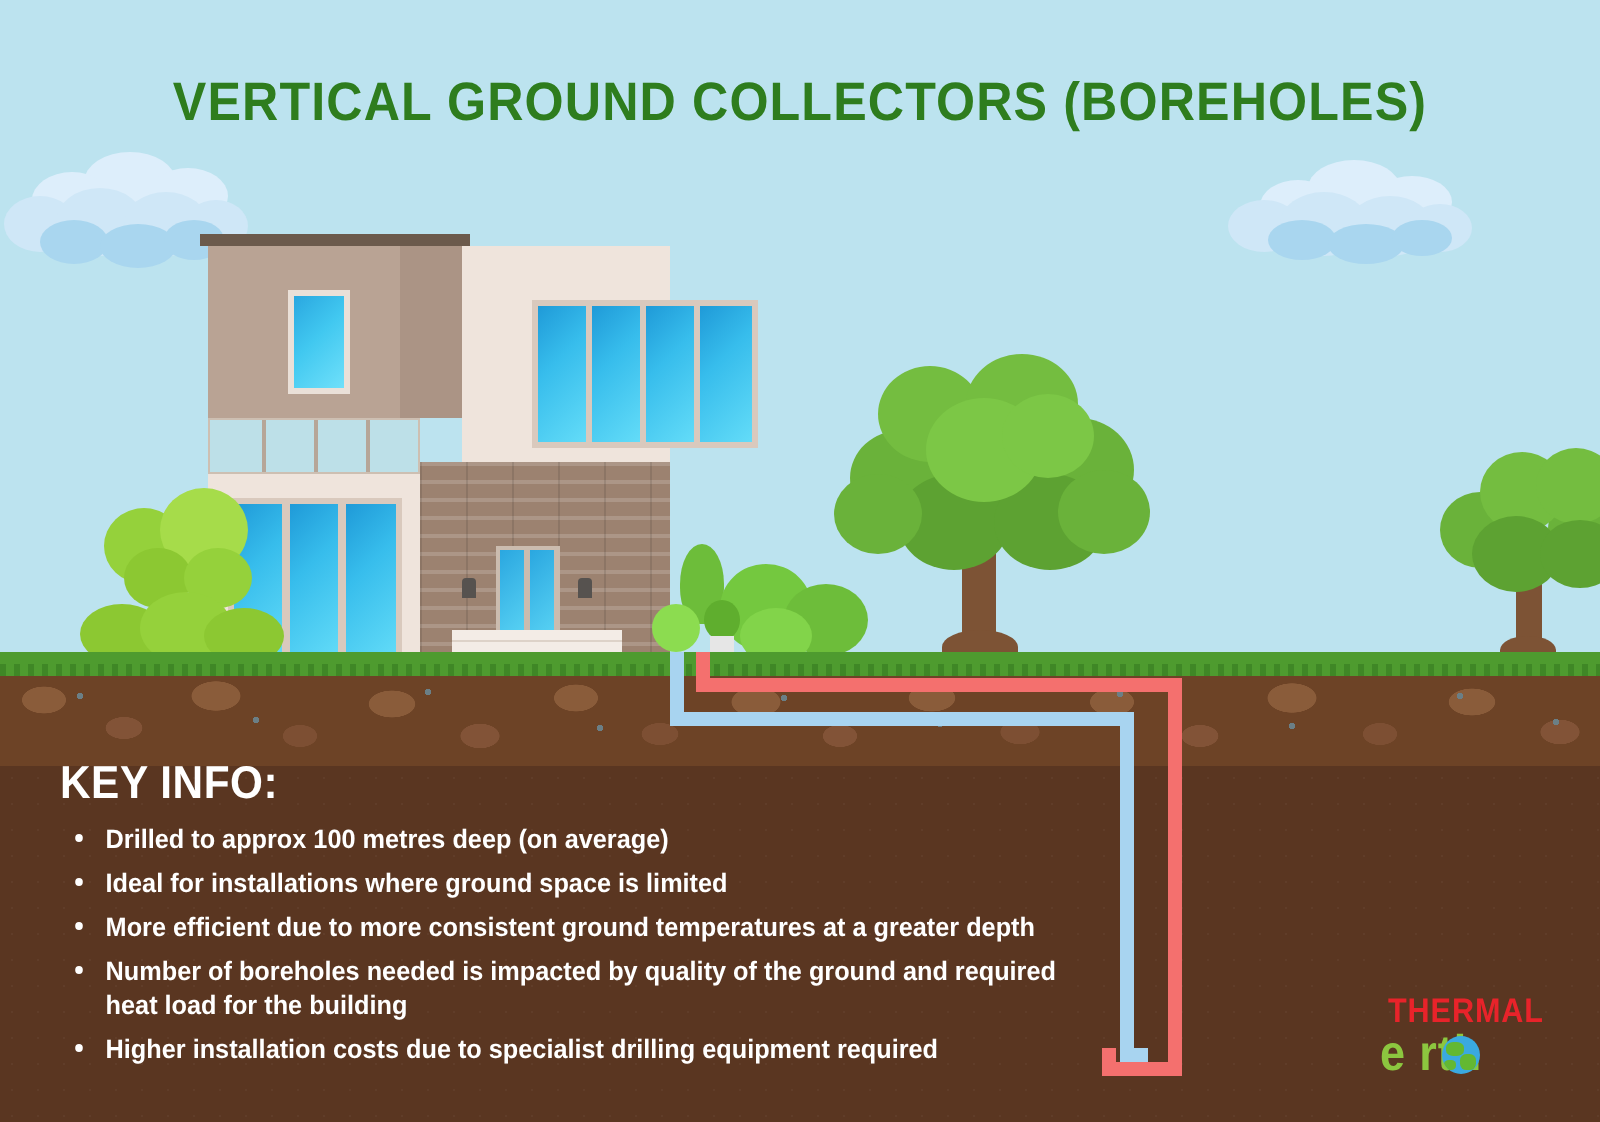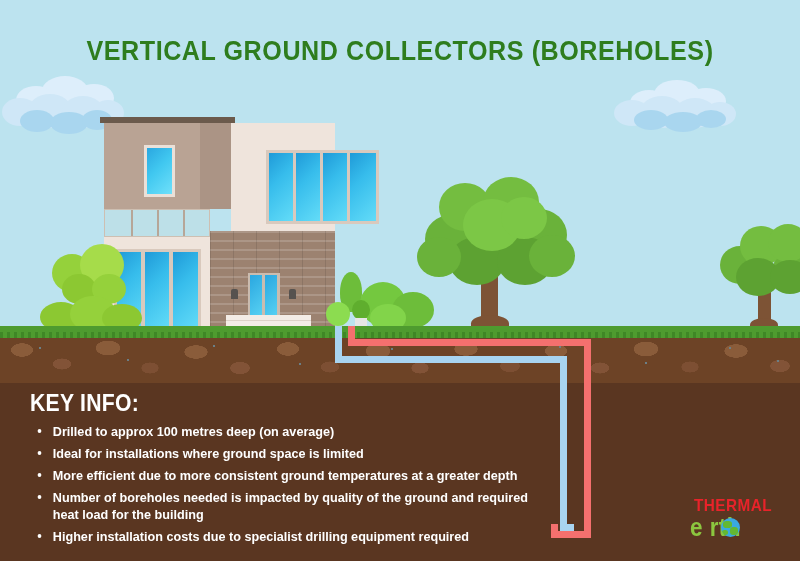--- a/index.html
+++ b/index.html
@@ -128,21 +128,21 @@
   
   .blob{position:absolute;border-radius:50%;}
   .trunk{position:absolute;background:#7d5335;}
 
   
   .pipe{position:absolute;}
   .pipe.red{background:#f4706e;}
   .pipe.blue{background:#a8d4f0;}
 
   
-  .keyinfo{position:absolute;left:30px;top:390px;width:540px;color:#ffffff;}
+  .keyinfo{position:absolute;left:30px;top:378px;width:540px;color:#ffffff;}
   .keyinfo h2{
     margin:0 0 6px 0;font-size:23px;font-weight:bold;letter-spacing:.3px;
     transform:scaleX(.92);transform-origin:left center;
   }
   .keyinfo ul{margin:0;padding:0;list-style:none;}
   .keyinfo li{
     position:relative;padding-left:24px;margin-bottom:5px;
     font-size:13.3px;font-weight:bold;line-height:17px;
     transform:scaleX(.95);transform-origin:left center;
   }

